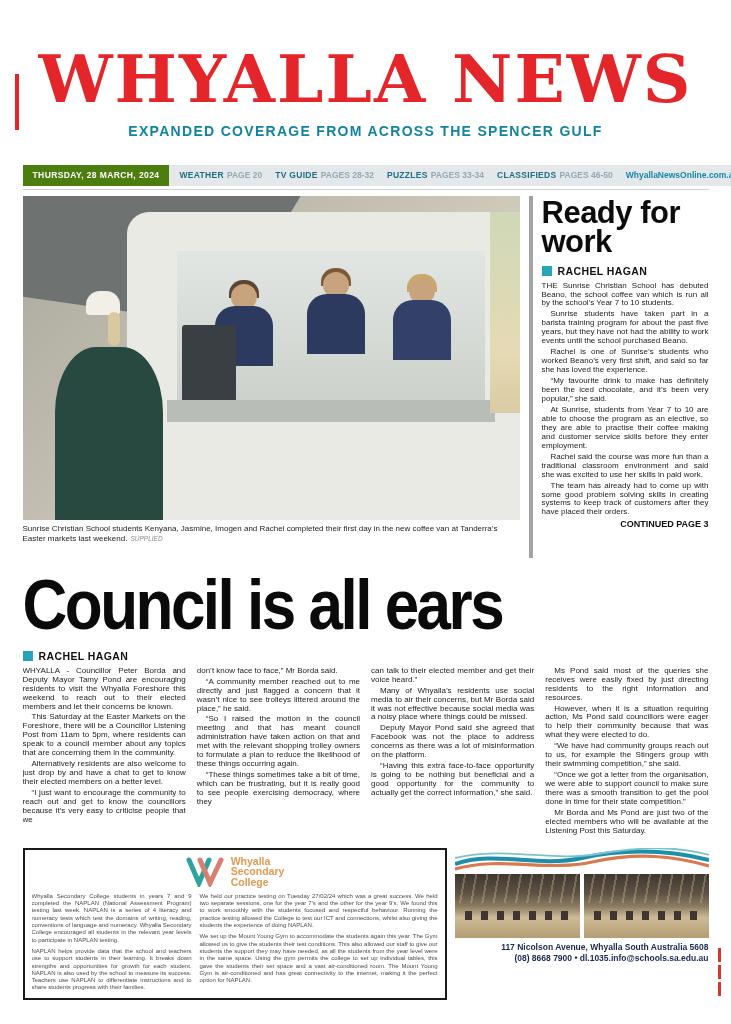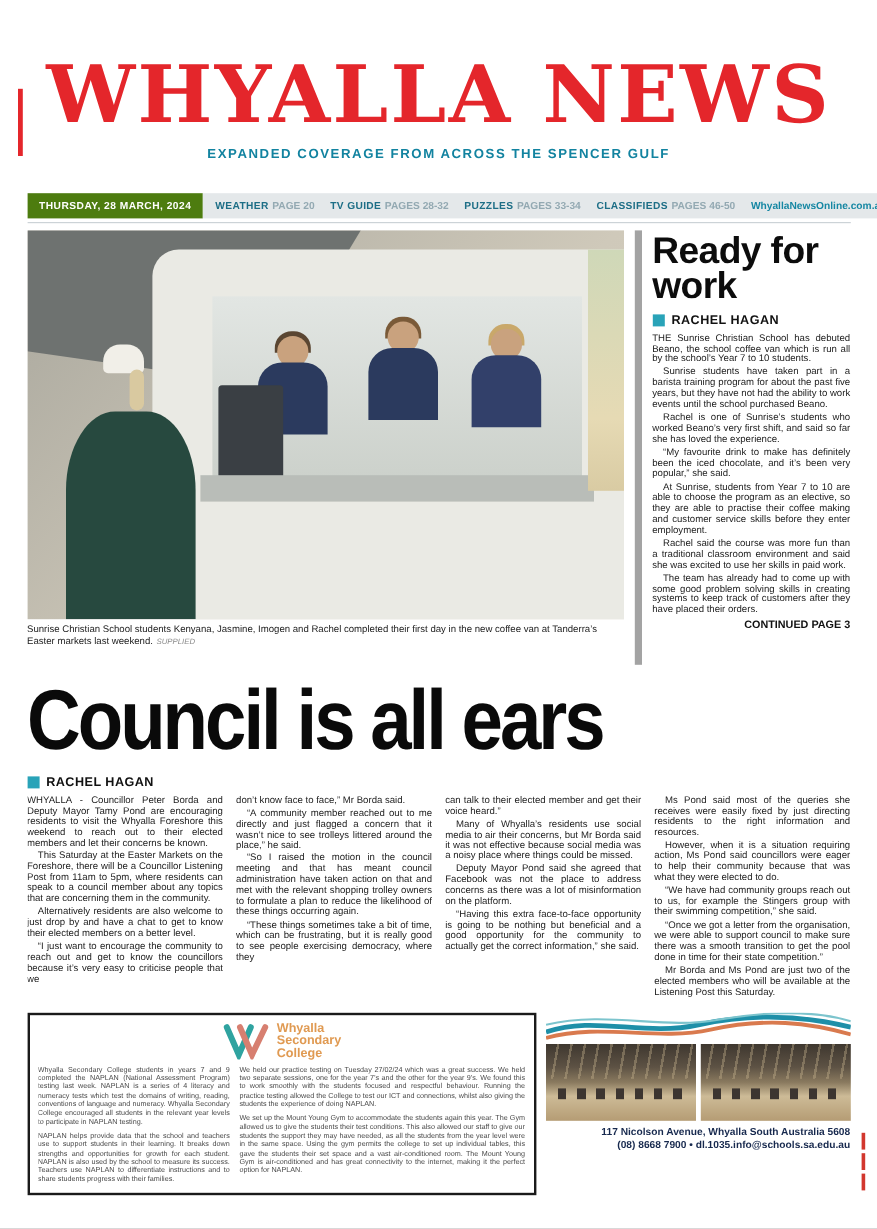--- a/index.html
+++ b/index.html
@@ -5,21 +5,21 @@
   html,body{margin:0;padding:0;background:#9a9a9a;}
   .page{position:relative;width:731px;height:1024px;background:#ffffff;margin:0 auto;
         font-family:"Liberation Sans",sans-serif;overflow:hidden;box-sizing:border-box;padding:0 15px;}
   .inner{position:relative;width:686px;margin:0 auto;}
 
   
   .spine-mark{position:absolute;left:15px;top:74px;width:4px;height:56px;background:#e4262b;}
   .masthead{padding-top:48px;text-align:center;}
   .masthead h1{margin:0;font-family:"DejaVu Serif",serif;font-weight:bold;font-size:66px;line-height:.95;
                color:#e4262b;letter-spacing:2px;}
-  .tagline{margin-top:12px;font-size:11px;font-weight:bold;letter-spacing:1.3px;color:#1283a0;}
+  .tagline{margin-top:12px;font-size:14px;font-weight:bold;letter-spacing:1.3px;color:#1283a0;}
 
   
   .infobar{margin-top:26px;display:flex;height:21px;align-items:stretch;font-size:8.5px;}
   .datebox{background:#4d7c0f;color:#fff;font-weight:bold;display:flex;align-items:center;
            padding:0 10px;letter-spacing:.4px;white-space:nowrap;}
   .barstrip{flex:1;background:#e4e8ea;display:flex;align-items:center;padding:0 10px;gap:13px;}
   .sec-label{color:#1d6e86;font-weight:bold;letter-spacing:.3px;text-align:right;}
   .sec-pages{color:#93a9b2;font-weight:bold;margin-left:3px;}
   .sec-item{white-space:nowrap;}
   .site{margin-left:auto;color:#1687a3;font-weight:bold;white-space:nowrap;}
@@ -46,21 +46,21 @@
            border-radius:20px 20px 0 0;background:#2b3a5e;}
   .ph-fg{position:absolute;left:1%;bottom:0;width:31%;height:72%;}
   .ph-fg-body{position:absolute;left:18%;bottom:0;width:70%;height:74%;border-radius:38% 38% 0 0;background:#27493f;}
   .ph-fg-cap{position:absolute;left:38%;top:2%;width:34px;height:24px;border-radius:14px 14px 4px 4px;background:#f1efe8;}
   .ph-fg-tail{position:absolute;left:52%;top:11%;width:12px;height:34px;border-radius:8px;background:#d9c9a0;}
   .ph-beach{position:absolute;right:0;top:5%;width:6%;height:62%;
             background:linear-gradient(#cfd8b8,#e6dab4 70%,#d9cba3);}
   figcaption{margin-top:4px;font-size:8px;line-height:1.25;color:#222;}
   .credit{color:#8a8a8a;font-size:6.5px;font-style:italic;margin-left:3px;}
 
-  .side-col{flex:1;border-left:6px solid #a3a3a3;padding-left:9px;overflow:hidden;}
+  .side-col{flex:1;border-left:4px solid #a3a3a3;padding-left:9px;overflow:hidden;}
   .side-col h2{margin:2px 0 8px 0;font-size:31px;line-height:.95;letter-spacing:-.5px;color:#0c0c0c;font-weight:800;}
   .byline{display:flex;align-items:center;gap:6px;margin:6px 0 5px 0;}
   .byline .sq{width:10px;height:10px;background:#29a3b8;flex:none;}
   .byline .nm{font-size:10.5px;font-weight:bold;color:#111;letter-spacing:.4px;}
   .bodytext p{margin:0 0 2px 0;font-size:8px;line-height:1.12;text-align:justify;color:#1c1c1c;}
   .bodytext p.ind{text-indent:9px;}
   .continued{font-size:9px;font-weight:bold;text-align:right;color:#111;margin-top:2px;}
 
   
   .main-hl{margin-top:12px;font-size:62px;font-weight:900;letter-spacing:-2.5px;color:#0a0a0a;

